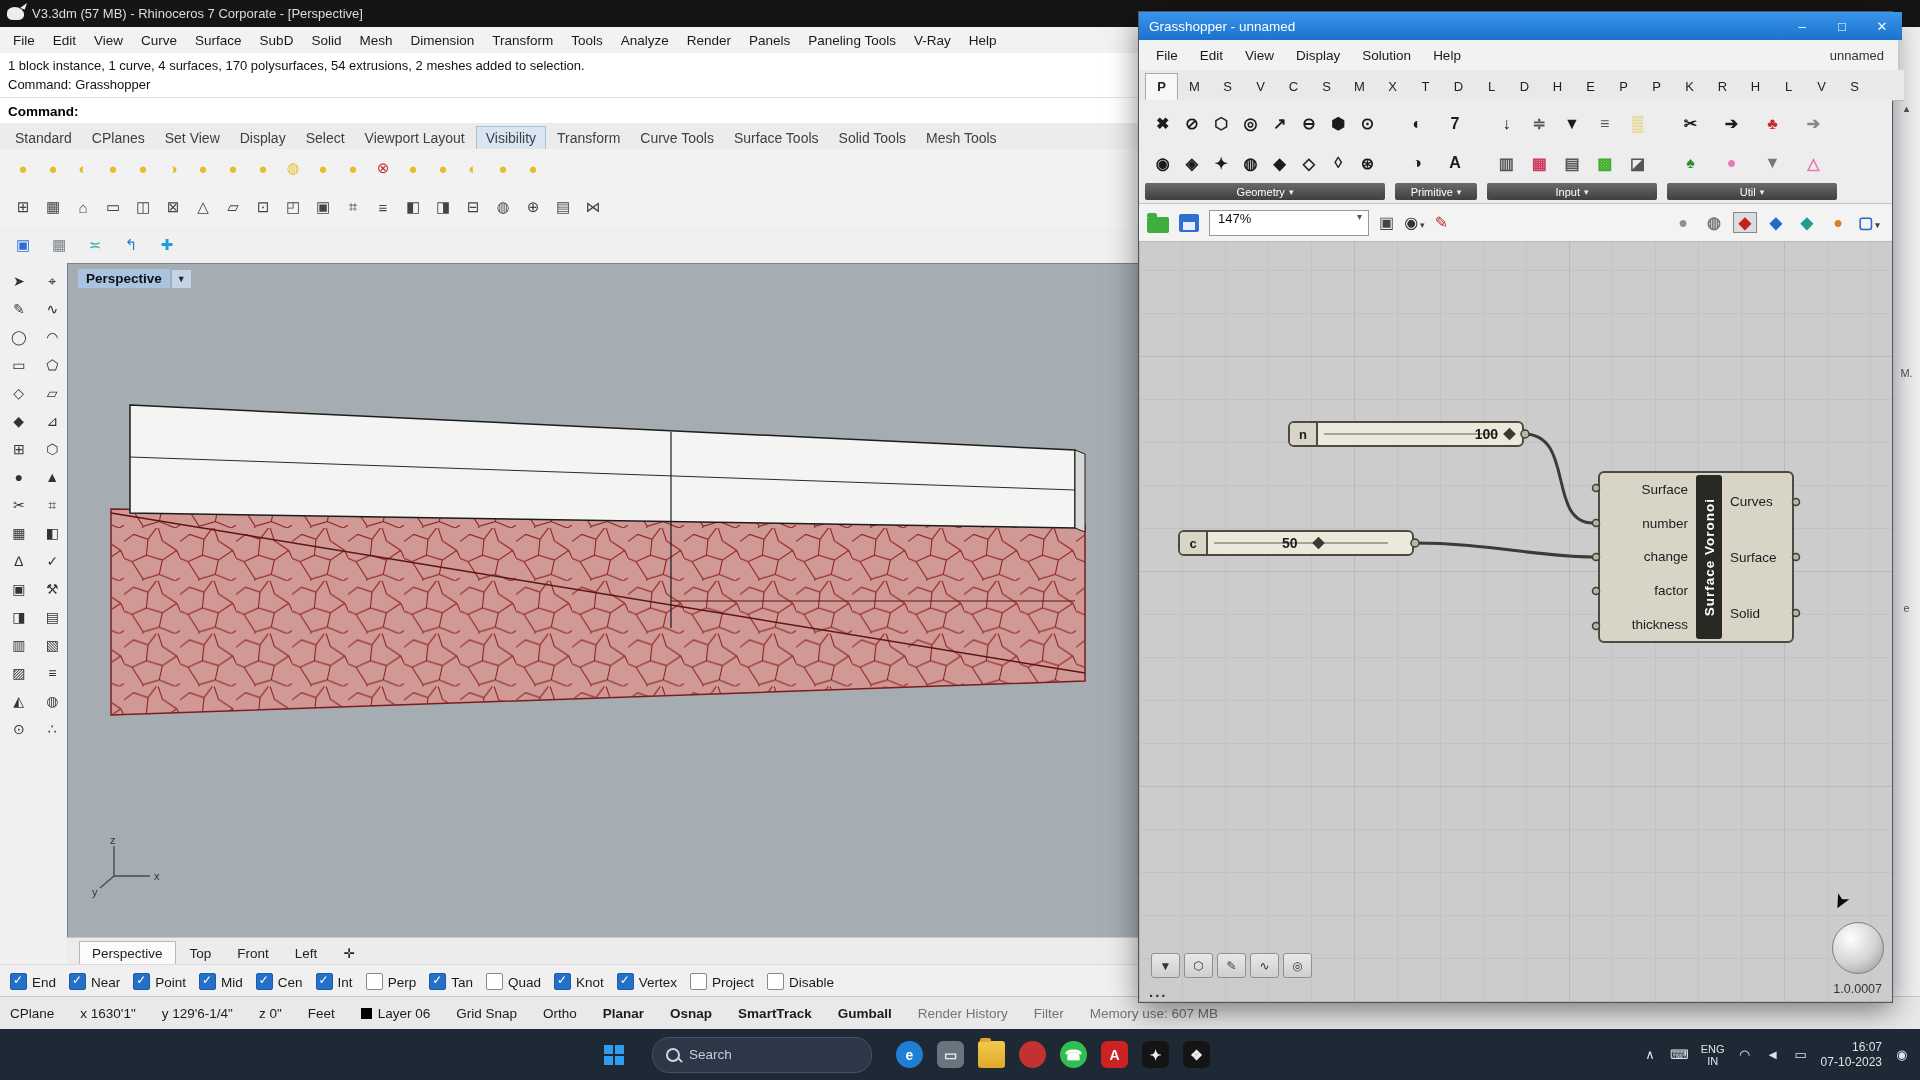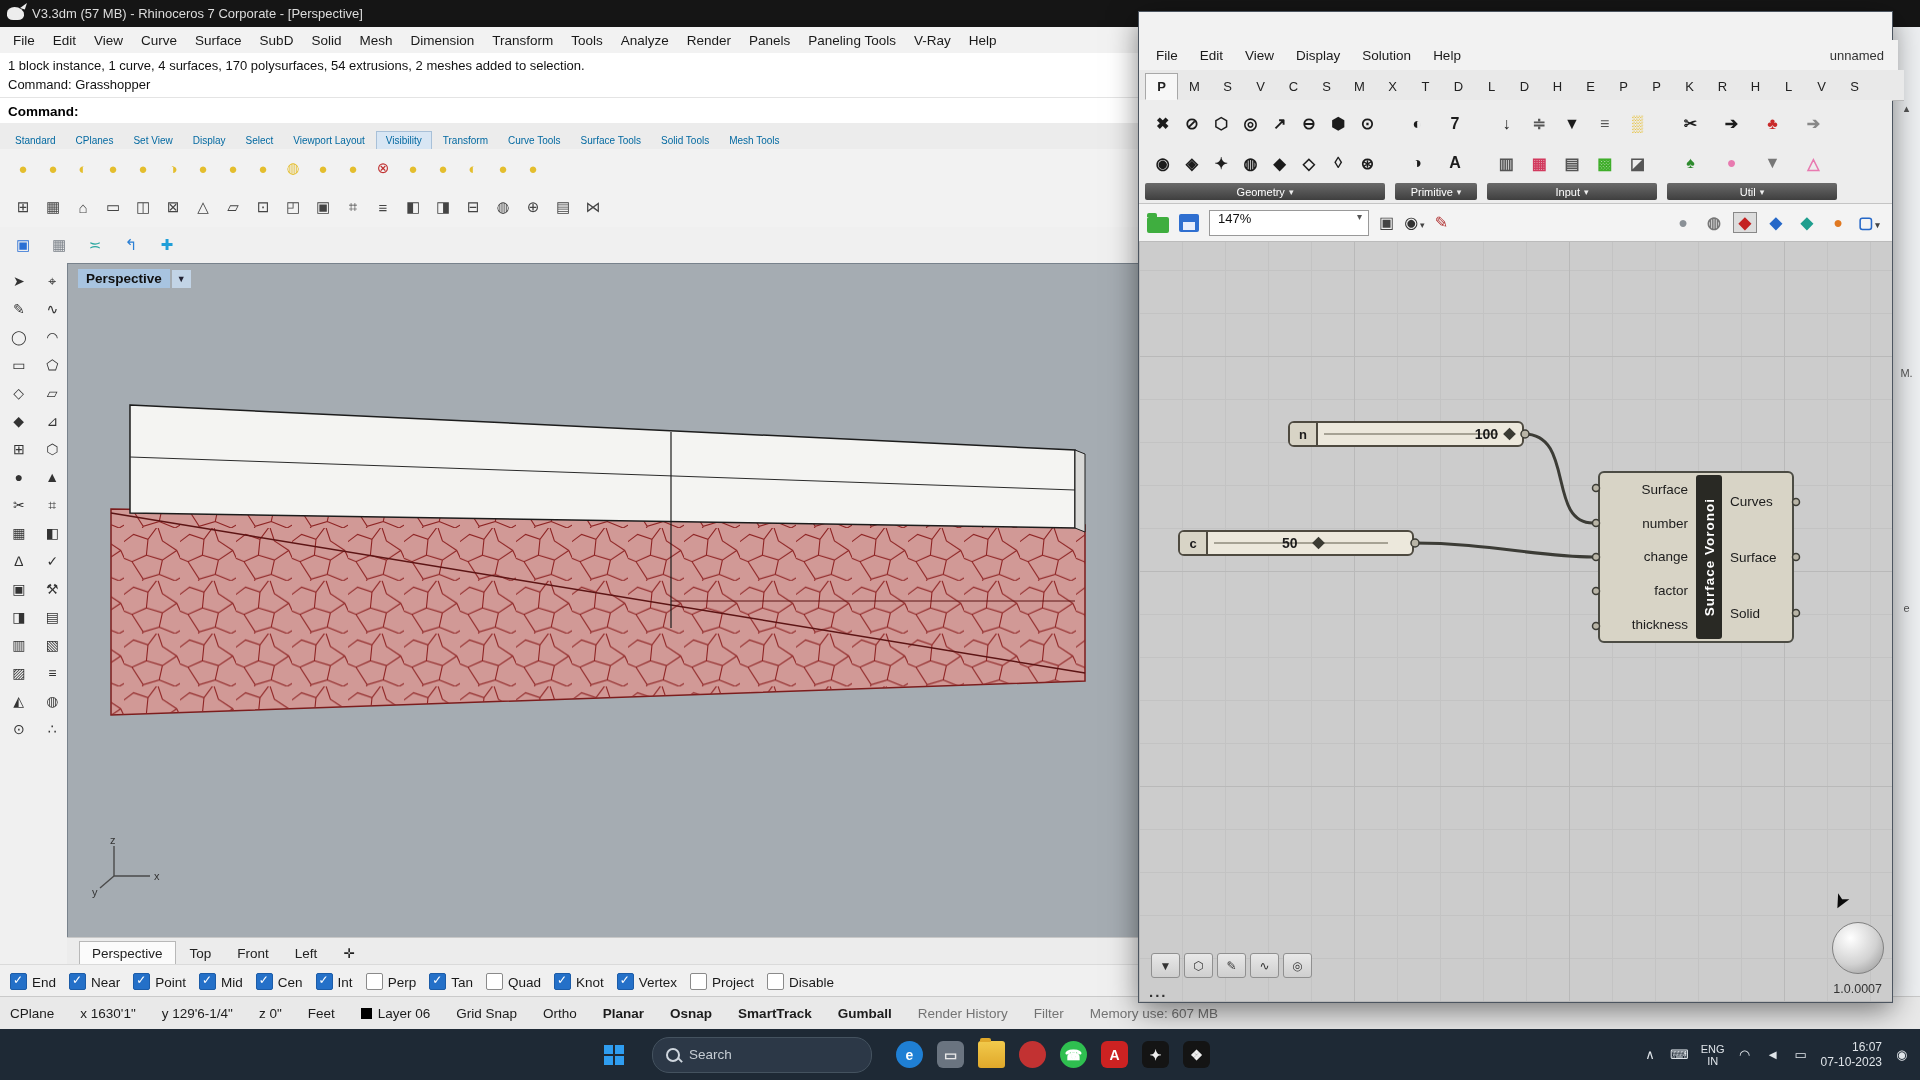--- a/index.html
+++ b/index.html
@@ -14,21 +14,21 @@
   
   #r-menu{position:absolute;left:0;top:27px;width:1920px;height:26px;background:#f2f2f2;display:flex;align-items:center;padding-left:4px;border-bottom:1px solid #dcdcdc}
   .menu-item{padding:0 9px;font-size:13.5px;color:#1a1a1a}
 
   
   #r-hist{position:absolute;left:0;top:53px;width:1920px;height:44px;background:#ffffff;font-size:13px;color:#111;padding:3px 8px;line-height:19px}
   #r-cmd{position:absolute;left:0;top:97px;width:1920px;height:26px;background:#fff;border-top:1px solid #e4e4e4;border-bottom:1px solid #c8c8c8;font-size:13.5px;font-weight:bold;display:flex;align-items:center;padding-left:8px}
 
   
   #r-tabs{position:absolute;left:0;top:123px;width:1920px;height:26px;background:#ececec;display:flex;align-items:flex-end;gap:2px;padding-left:6px;border-bottom:1px solid #cfcfcf}
-  .rtab{font-size:10px;padding:3px 9px;color:#0369a1}
+  .rtab{font-size:14px;padding:3px 9px;color:#404040}
   .rtab[data-active="true"]{background:#d8e6f4;border:1px solid #a8c0d8;border-bottom:none}
 
   
   #r-tools1{position:absolute;left:0;top:149px;width:1920px;height:38px;background:#f2f2f2;display:flex;align-items:center;padding-left:8px;border-bottom:1px solid #e0e0e0}
   #r-tools2{position:absolute;left:0;top:187px;width:1920px;height:40px;background:#f2f2f2;display:flex;align-items:center;padding-left:8px;border-bottom:1px solid #e0e0e0}
   #r-dock{position:absolute;left:0;top:227px;width:1920px;height:36px;background:#f0f0f0;display:flex;align-items:center;gap:6px;padding-left:8px;border-bottom:1px solid #ddd}
   .icell{width:30px;height:30px;display:grid;place-items:center;font-size:15px;color:#444;border-radius:3px}
 
   
   #r-side{position:absolute;left:0;top:263px;width:67px;height:733px;background:#f0f0f0;display:grid;grid-template-columns:repeat(2,1fr);grid-auto-rows:28px;padding:4px 2px;border-right:1px solid #d0d0d0;align-content:start}
@@ -423,20 +423,29 @@
     </div>
 
   <div id="r-strip">
     <span class="s1">▴</span>
     <span class="s2">M.</span>
     <span class="s3">e</span>
   </div>
 
   <div id="gh">
 
+    <div id="gh-title">
+      <span>Grasshopper - unnamed</span>
+      <span class="gh-winbtns">
+
+      <span class="winbtn">–</span>
+          <span class="winbtn">□</span>
+          <span class="winbtn">✕</span>
+        </span>
+    </div>
 
     <div id="gh-menu">
       <span style="display:flex">
 
       <span class="gh-mitem">File</span>
           <span class="gh-mitem">Edit</span>
           <span class="gh-mitem">View</span>
           <span class="gh-mitem">Display</span>
           <span class="gh-mitem">Solution</span>
           <span class="gh-mitem">Help</span>

